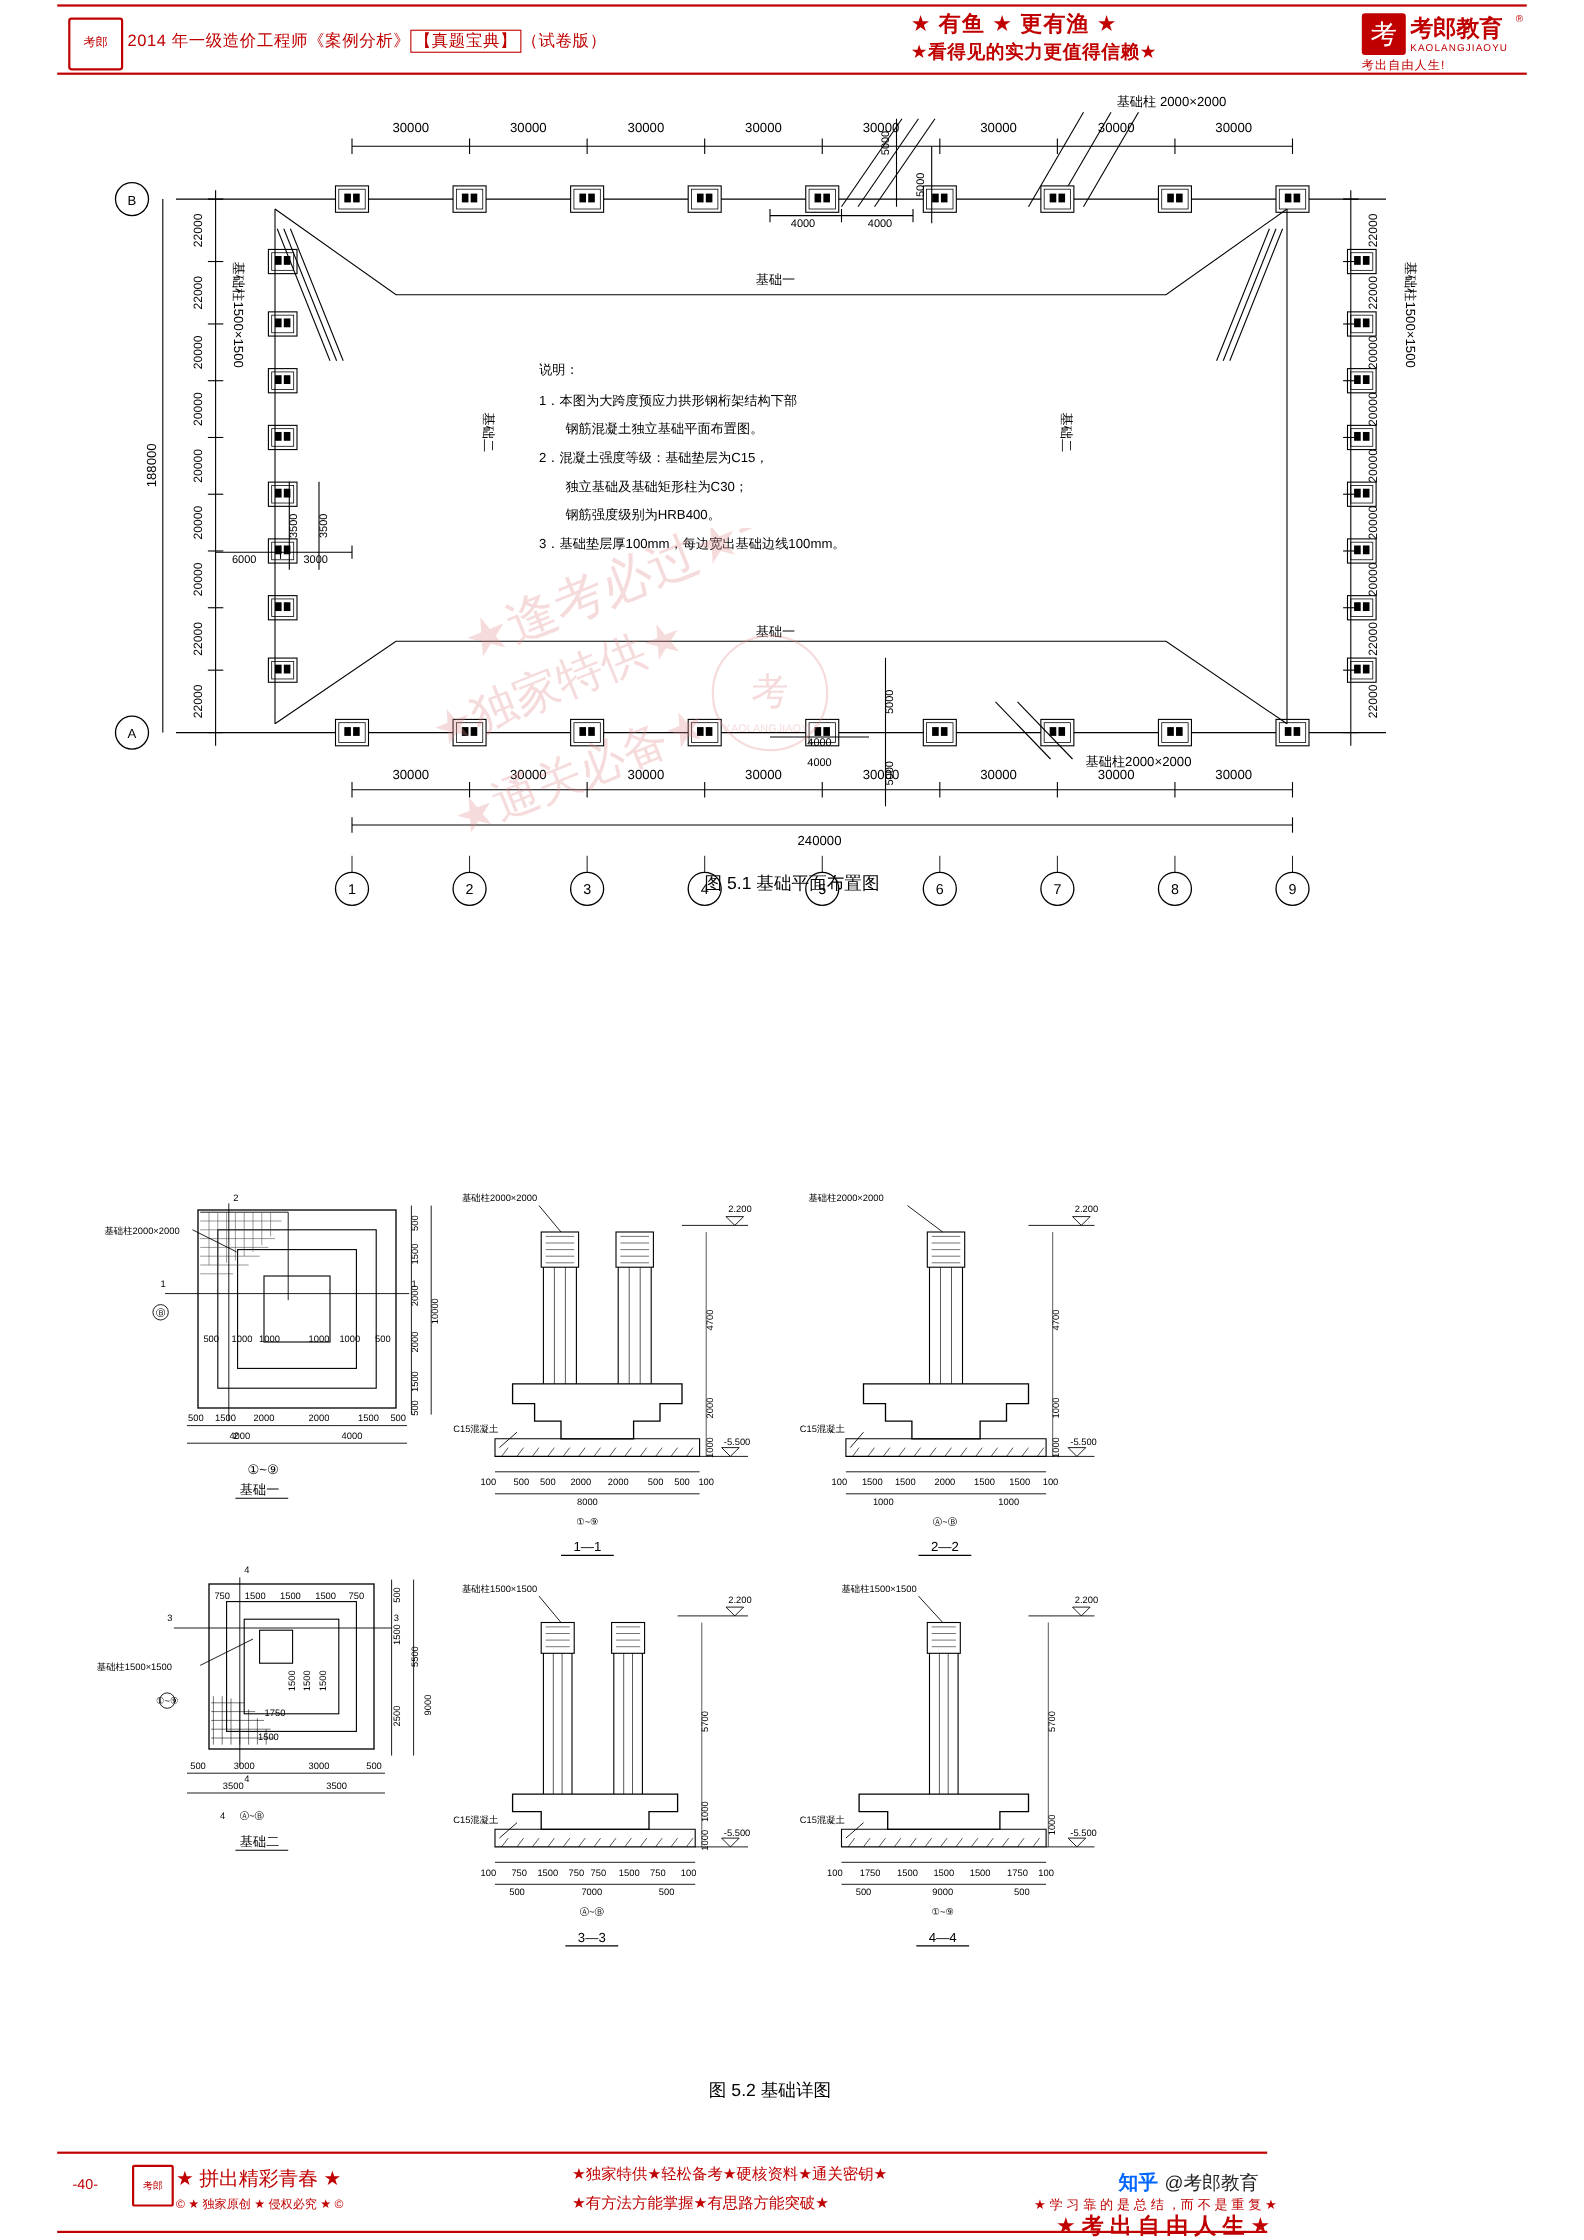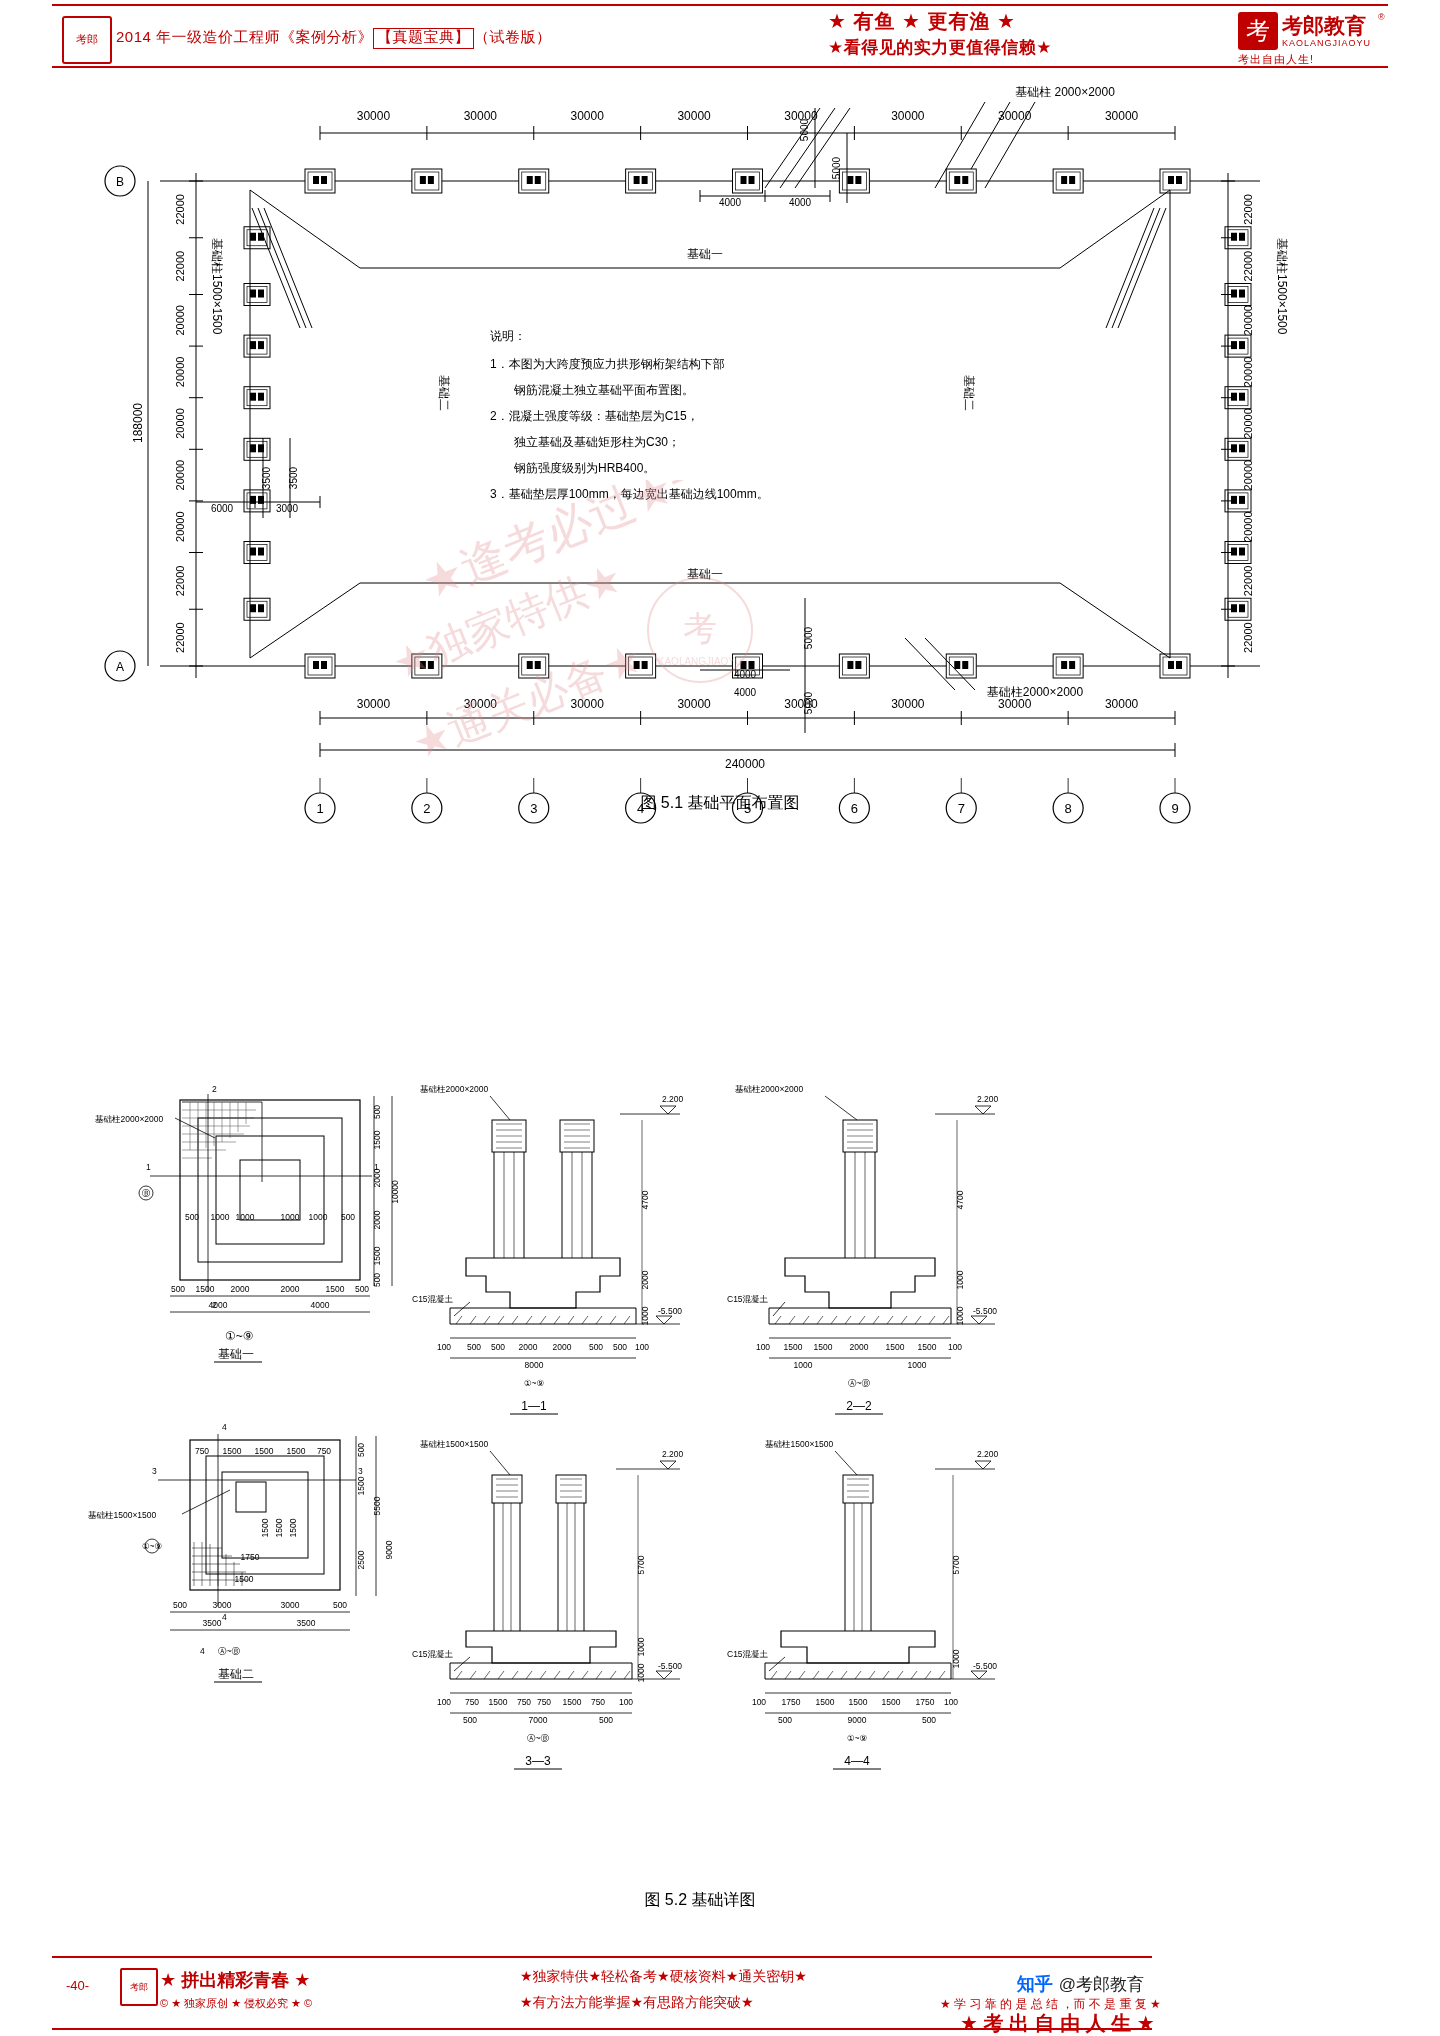--- a/index.html
+++ b/index.html
@@ -12,41 +12,41 @@
 
   
   .hdr{position:absolute;left:0;top:0;width:1440px;height:72px;}
   .hdr .rule{position:absolute;left:52px;right:52px;background:#c00000;height:2px;}
   .hdr .rule.top{top:4px;}
   .hdr .rule.bot{top:66px;}
   .hdr-seal{position:absolute;left:62px;top:16px;width:46px;height:44px;
     border:2px solid #c00000;border-radius:3px;color:#c00000;font-size:11px;
     display:flex;align-items:center;justify-content:center;line-height:1.05;text-align:center;}
   .hdr-title{position:absolute;left:116px;top:28px;color:#c00000;font-size:15px;letter-spacing:.5px;}
-  .hdr-title .box{border:1px solid #c00000;padding:1px 3px;font-family:Liberation Mono, monospace;}
+  .hdr-title .box{border:1px solid #c00000;padding:1px 3px;}
   .hdr-right{position:absolute;right:52px;top:6px;width:560px;height:58px;}
   .hdr-r1{position:absolute;left:0;top:2px;color:#c00000;font-size:20px;font-weight:bold;letter-spacing:1px;text-align:center;}
   .hdr-r2{position:absolute;left:0;top:30px;color:#c00000;font-size:17px;font-weight:bold;letter-spacing:.5px;}
   .logo{position:absolute;right:0;top:2px;width:150px;height:56px;}
   .logo .kbox{position:absolute;left:0;top:4px;width:40px;height:38px;background:#c00000;color:#fff;
     font-size:24px;display:flex;align-items:center;justify-content:center;border-radius:3px;}
   .logo .kname{position:absolute;left:44px;top:4px;color:#c00000;font-size:21px;font-weight:bold;}
   .logo .kreg{position:absolute;left:140px;top:4px;color:#c00000;font-size:9px;}
   .logo .ksub{position:absolute;left:44px;top:30px;color:#c00000;font-size:9px;letter-spacing:1px;}
   .logo .kmotto{position:absolute;left:0;top:44px;color:#c00000;font-size:11px;letter-spacing:1px;}
 
   
   .ftr{position:absolute;left:0;bottom:0;width:1164px;height:86px;padding-left:40px;}
   .ftr .rule{position:absolute;left:52px;right:52px;background:#c00000;height:2px;}
   .ftr .rule.top{top:6px;}
   .ftr .rule.bot{bottom:6px;}
   .pageno{position:absolute;left:66px;top:28px;color:#c00000;font-size:13px;}
   .ftr-seal{position:absolute;left:120px;top:18px;width:34px;height:34px;border:2px solid #c00000;
     color:#c00000;font-size:9px;display:flex;align-items:center;justify-content:center;border-radius:2px;}
-  .ftr-b1{position:absolute;left:160px;top:18px;color:#c00000;font-size:18px;font-weight:bold;}
+  .ftr-b1{position:absolute;left:160px;top:18px;color:#c00000;font-size:18px;font-weight:normal;}
   .ftr-b2{position:absolute;left:160px;top:46px;color:#c00000;font-size:11px;}
   .ftr-c1{position:absolute;left:520px;top:18px;color:#c00000;font-size:14px;}
   .ftr-c2{position:absolute;left:520px;top:44px;color:#c00000;font-size:14px;}
   .ftr-d1{position:absolute;left:960px;top:28px;color:#c00000;font-size:20px;font-weight:bold;margin-top:32px;}
   .ftr-d2{position:absolute;left:940px;top:46px;color:#c00000;font-size:12px;}
   .zhihu{position:absolute;right:60px;top:22px;color:#222;font-size:17px;display:flex;align-items:center;gap:6px;text-align:center;}
   .zhihu .zlogo{color:#0066ff;font-weight:bold;font-size:18px;}
 
   
   svg{display:block;}

